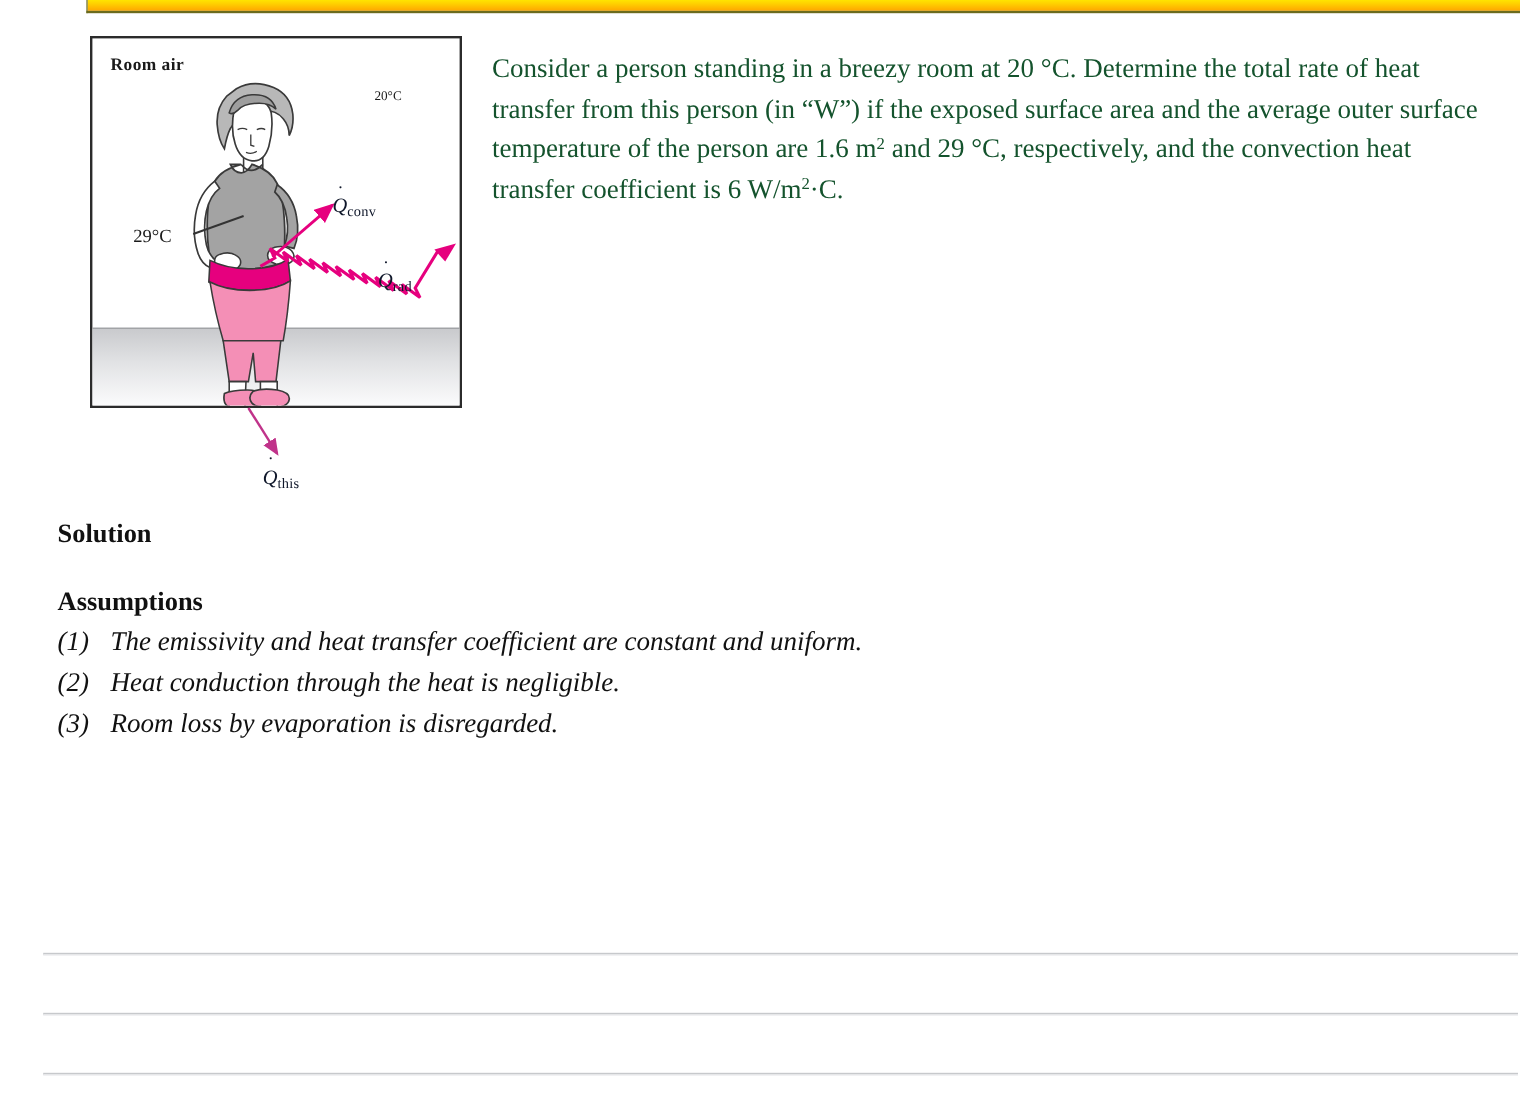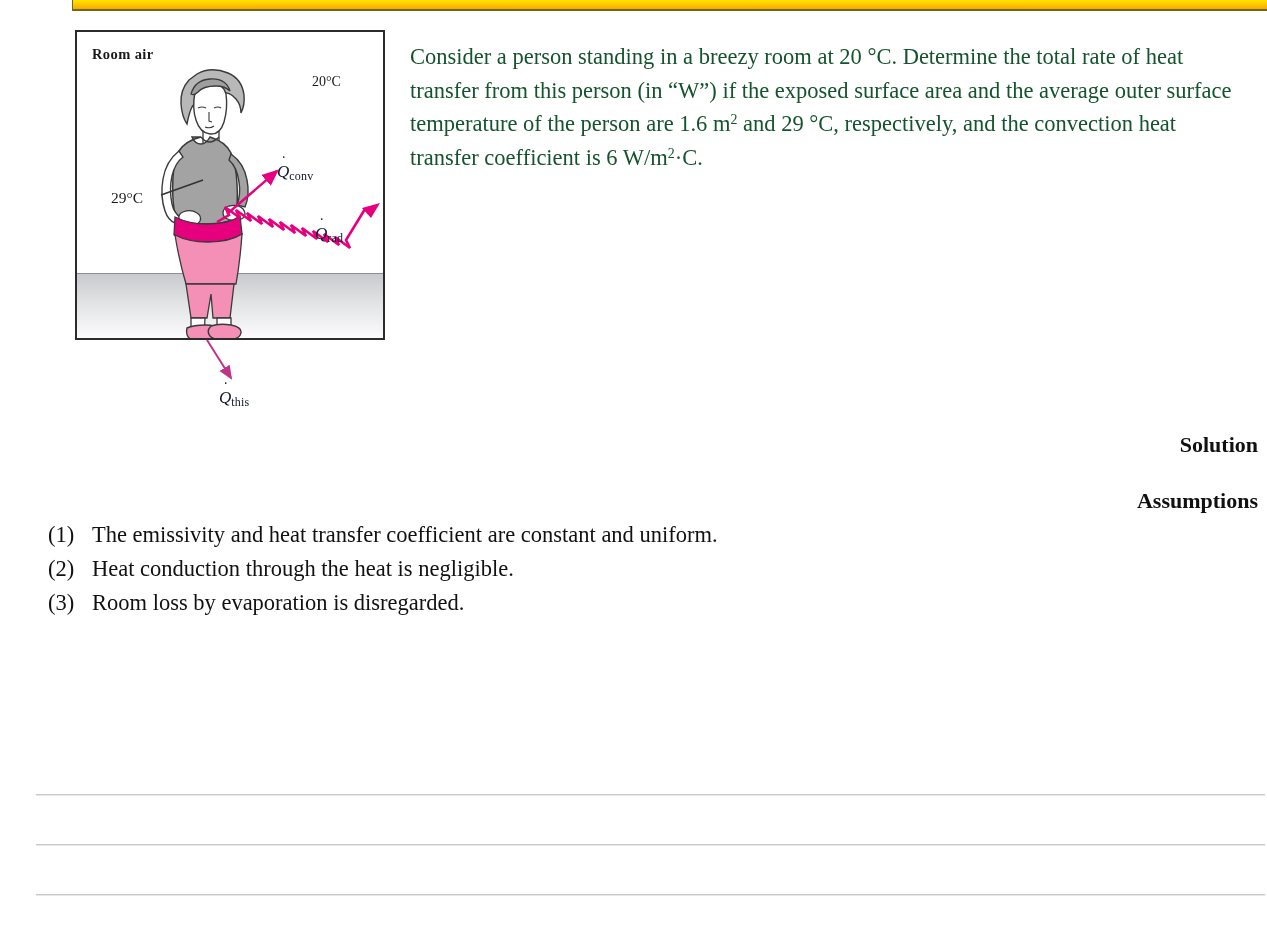--- a/index.html
+++ b/index.html
@@ -65,21 +65,21 @@
     font-family: "Liberation Serif", "DejaVu Serif", serif;
     font-weight: bold;
     font-size: 14.5px;
     letter-spacing: 0.4px;
     color: #1a1a1a;
   }
   #temp-air-label {
     position: absolute;
     left: 235px;
     top: 42px;
-    font-size: 14px;
+    font-size: 11px;
     color: #1a1a1a;
     font-family: Liberation Serif, serif;
   }
   #temp-skin-label {
     position: absolute;
     left: 34px;
     top: 157px;
     font-size: 15.5px;
     color: #1a1a1a;
   }
@@ -143,26 +143,26 @@
     top: 428px;
     width: 1210px;
     font-family: "Liberation Serif", "DejaVu Serif", serif;
     font-size: 22.5px;
     line-height: 34px;
     color: #111111;
   }
   .sec-head {
     font-weight: bold;
     font-size: 22px;
-    text-align: right;
   }
   .sec-gap { height: 22px; }
   .assume-row {
     display: block;
     white-space: nowrap;
+    font-style: italic;
   }
   .assume-num {
     display: inline-block;
     width: 44px;
   }
 
   
   .rule-line {
     position: absolute;
     left: 36px;

